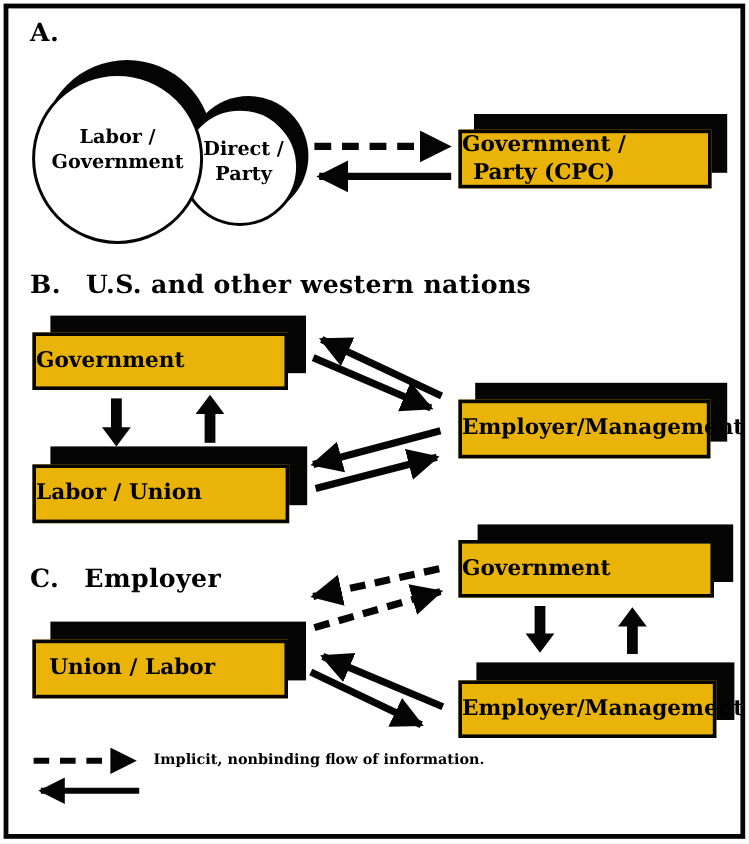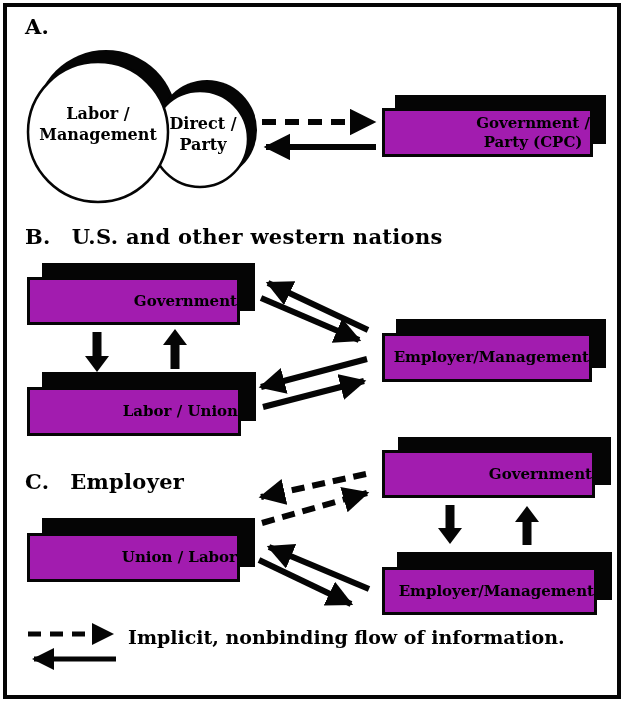--- a/index.html
+++ b/index.html
@@ -13,31 +13,31 @@
     position:absolute; left:3px; top:3px; right:3px; bottom:4px;
     border:4px solid #050505;
   }
   .layer { position:absolute; left:0; top:0; width:624px; height:703px; }
   .heading {
     position:absolute; display:flex; gap:21px;
     font-weight:bold; font-size:21px; letter-spacing:0.3px; white-space:nowrap;
   }
   .sbox {
     position:absolute; box-sizing:border-box;
-    background:#a21caf; border:3px solid #050505;
-    display:flex; align-items:center; justify-content:flex-end;
-    font-weight:bold; font-size:15px; text-align:center; line-height:1.25;
+    background:#eab308; border:3px solid #050505;
+    display:flex; align-items:center; justify-content:flex-start;
+    font-weight:bold; font-size:18px; text-align:center; line-height:1.25;
   }
   .prelines { white-space:pre-line; }
   .clabel {
     position:absolute; text-align:center; font-weight:bold;
     font-size:16px; line-height:1.3; white-space:pre-line;
   }
   .legend-label {
-    position:absolute; font-weight:bold; font-size:19px; white-space:nowrap;
+    position:absolute; font-weight:bold; font-size:12px; white-space:nowrap;
   }
 </style>
 </head>
 <body>
 
 <div class="stage">
 
   <div class="frame"></div>
 
   <svg class="layer" viewBox="0 0 624 703">
@@ -96,40 +96,40 @@
   <div class="heading" style="left:25px; top:224px;">
     <span>B.</span>
     <span>U.S. and other western nations</span>
   </div>
   <div class="heading" style="left:25px; top:469px;">
     <span>C.</span>
     <span>Employer</span>
   </div>
 
   <div class="clabel" style="left:28px; top:104px; width:140px;">Labor /
-Management</div>
+Government</div>
   <div class="clabel" style="left:160px; top:114px; width:86px;">Direct /
 Party</div>
 
   <div class="sbox" style="left:382px; top:108px; width:211px; height:49px; box-shadow:13px -13px 0 #050505;">
     <span class="prelines">Government /
 Party (CPC)</span>
   </div>
 
   <div class="sbox" style="left:27px; top:277px; width:213px; height:48px; box-shadow:15px -14px 0 #050505;">
     <span>Government</span>
   </div>
-  <div class="sbox" style="left:27px; top:387px; width:214px; height:49px; box-shadow:15px -15px 0 #050505;padding-left:20px;">
+  <div class="sbox" style="left:27px; top:387px; width:214px; height:49px; box-shadow:15px -15px 0 #050505;">
     <span>Labor / Union</span>
   </div>
   <div class="sbox" style="left:382px; top:333px; width:210px; height:49px; box-shadow:14px -14px 0 #050505;">
     <span>Employer/Management</span>
   </div>
 
-  <div class="sbox" style="left:27px; top:533px; width:213px; height:49px; box-shadow:15px -15px 0 #050505;">
+  <div class="sbox" style="left:27px; top:533px; width:213px; height:49px; box-shadow:15px -15px 0 #050505;padding-left:11px;">
     <span>Union / Labor</span>
   </div>
   <div class="sbox" style="left:382px; top:450px; width:213px; height:48px; box-shadow:16px -13px 0 #050505;">
     <span>Government</span>
   </div>
   <div class="sbox" style="left:382px; top:567px; width:215px; height:48px; box-shadow:15px -15px 0 #050505;">
     <span>Employer/Management</span>
   </div>
 
   <div class="legend-label" style="left:128px; top:626px;">Implicit, nonbinding flow of information.</div>

